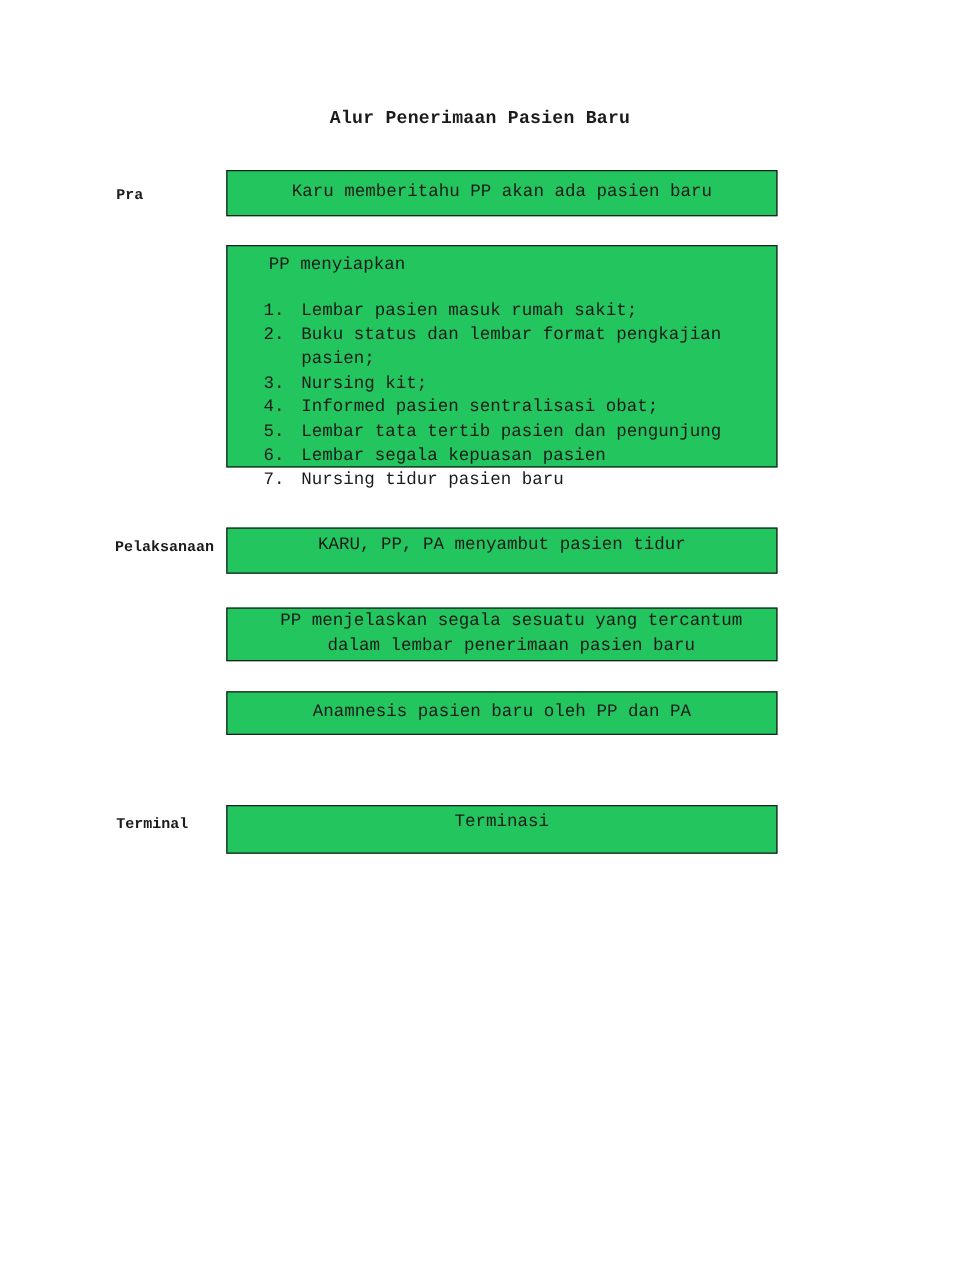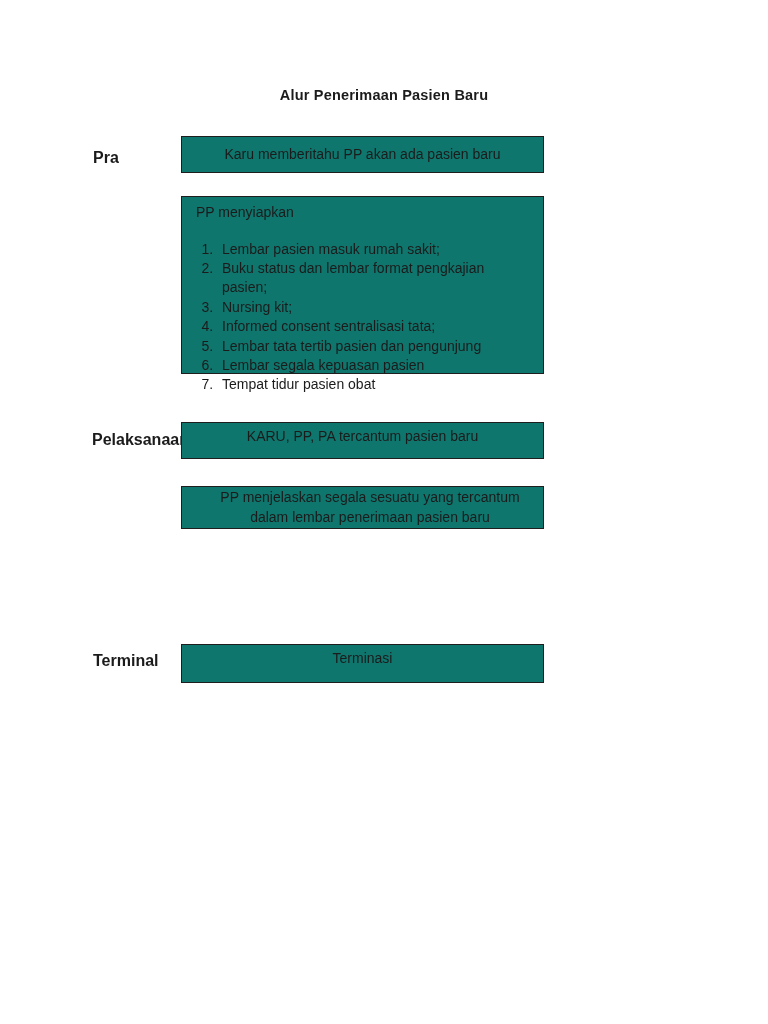--- a/index.html
+++ b/index.html
@@ -1,65 +1,65 @@
 <!DOCTYPE html>
 <html><head>
 <meta charset="utf-8">
 <style>
   html, body { margin: 0; padding: 0; background: #ffffff; }
   .page {
     position: relative;
     width: 768px;
     height: 1024px;
     background: #ffffff;
-    font-family: Liberation Sans, sans-serif;
+    font-family: Liberation Mono, monospace;
     color: #1b1b1b;
     overflow: hidden;
   }
   .title {
     position: absolute;
     top: 87px;
     left: 0;
     width: 768px;
     text-align: center;
     font-weight: bold;
     font-size: 14.5px;
     letter-spacing: 0.2px;
   }
   .stage-label {
     position: absolute;
     font-weight: bold;
-    font-size: 16px;
+    font-size: 12px;
     white-space: nowrap;
   }
   .label-pra        { left: 93px; top: 149px; }
   .label-pelaksanaan{ left: 92px; top: 431px; }
   .label-terminal   { left: 93px; top: 652px; }
 
   .box {
     position: absolute;
     left: 181px;
-    width: 363px;
+    width: 441px;
     box-sizing: border-box;
     border: 1.5px solid #1e1e1e;
-    background: #0f766e;
+    background: #22c55e;
     font-size: 14px;
     line-height: 1.25;
   }
   .box-center {
     display: flex;
     align-items: center;
     justify-content: center;
     text-align: center;
   }
   .box-topcenter {
     text-align: center;
   }
   .box-step1 { top: 136px; height: 37px; }
-  .box-prep  { top: 196px; height: 178px; padding: 7px 10px 0 14px; }
+  .box-prep  { top: 196px; height: 178px; padding: 7px 10px 0 33px; }
   .box-step3 { top: 422px; height: 37px; padding-top: 5px; }
   .box-step4 { top: 486px; height: 43px; line-height: 19.5px; padding-left: 35px; padding-right: 20px; }
   .box-step5 { top: 553px; height: 35px; }
   .box-step6 { top: 644px; height: 39px; padding-top: 5px; }
   .box-step7 { top: 714px; height: 38px; }
 
   .prep-heading { font-size: 14px; }
   .prep-list {
     margin: 18px 0 0 0;
     padding-left: 21px;
@@ -80,28 +80,29 @@
   <div class="stage-label label-terminal">Terminal</div>
 
   <div class="box box-step1 box-center">Karu memberitahu PP akan ada pasien baru</div>
 
   <div class="box box-prep">
     <div class="prep-heading">PP menyiapkan</div>
     <ol class="prep-list">
         <li>Lembar pasien masuk rumah sakit;</li>
         <li>Buku status dan lembar format pengkajian pasien;</li>
         <li>Nursing kit;</li>
-        <li>Informed consent sentralisasi tata;</li>
+        <li>Informed pasien sentralisasi obat;</li>
         <li>Lembar tata tertib pasien dan pengunjung</li>
         <li>Lembar segala kepuasan pasien</li>
-        <li>Tempat tidur pasien obat</li>
+        <li>Nursing tidur pasien baru</li>
       </ol>
   </div>
 
-  <div class="box box-step3 box-topcenter">KARU, PP, PA tercantum pasien baru</div>
+  <div class="box box-step3 box-topcenter">KARU, PP, PA menyambut pasien tidur</div>
 
   <div class="box box-step4 box-center">PP menjelaskan segala sesuatu yang tercantum dalam lembar penerimaan pasien baru</div>
 
+  <div class="box box-step5 box-center">Anamnesis pasien baru oleh PP dan PA</div>
 
   <div class="box box-step6 box-topcenter">Terminasi</div>
 
 
 </div>
 
 </body></html>

